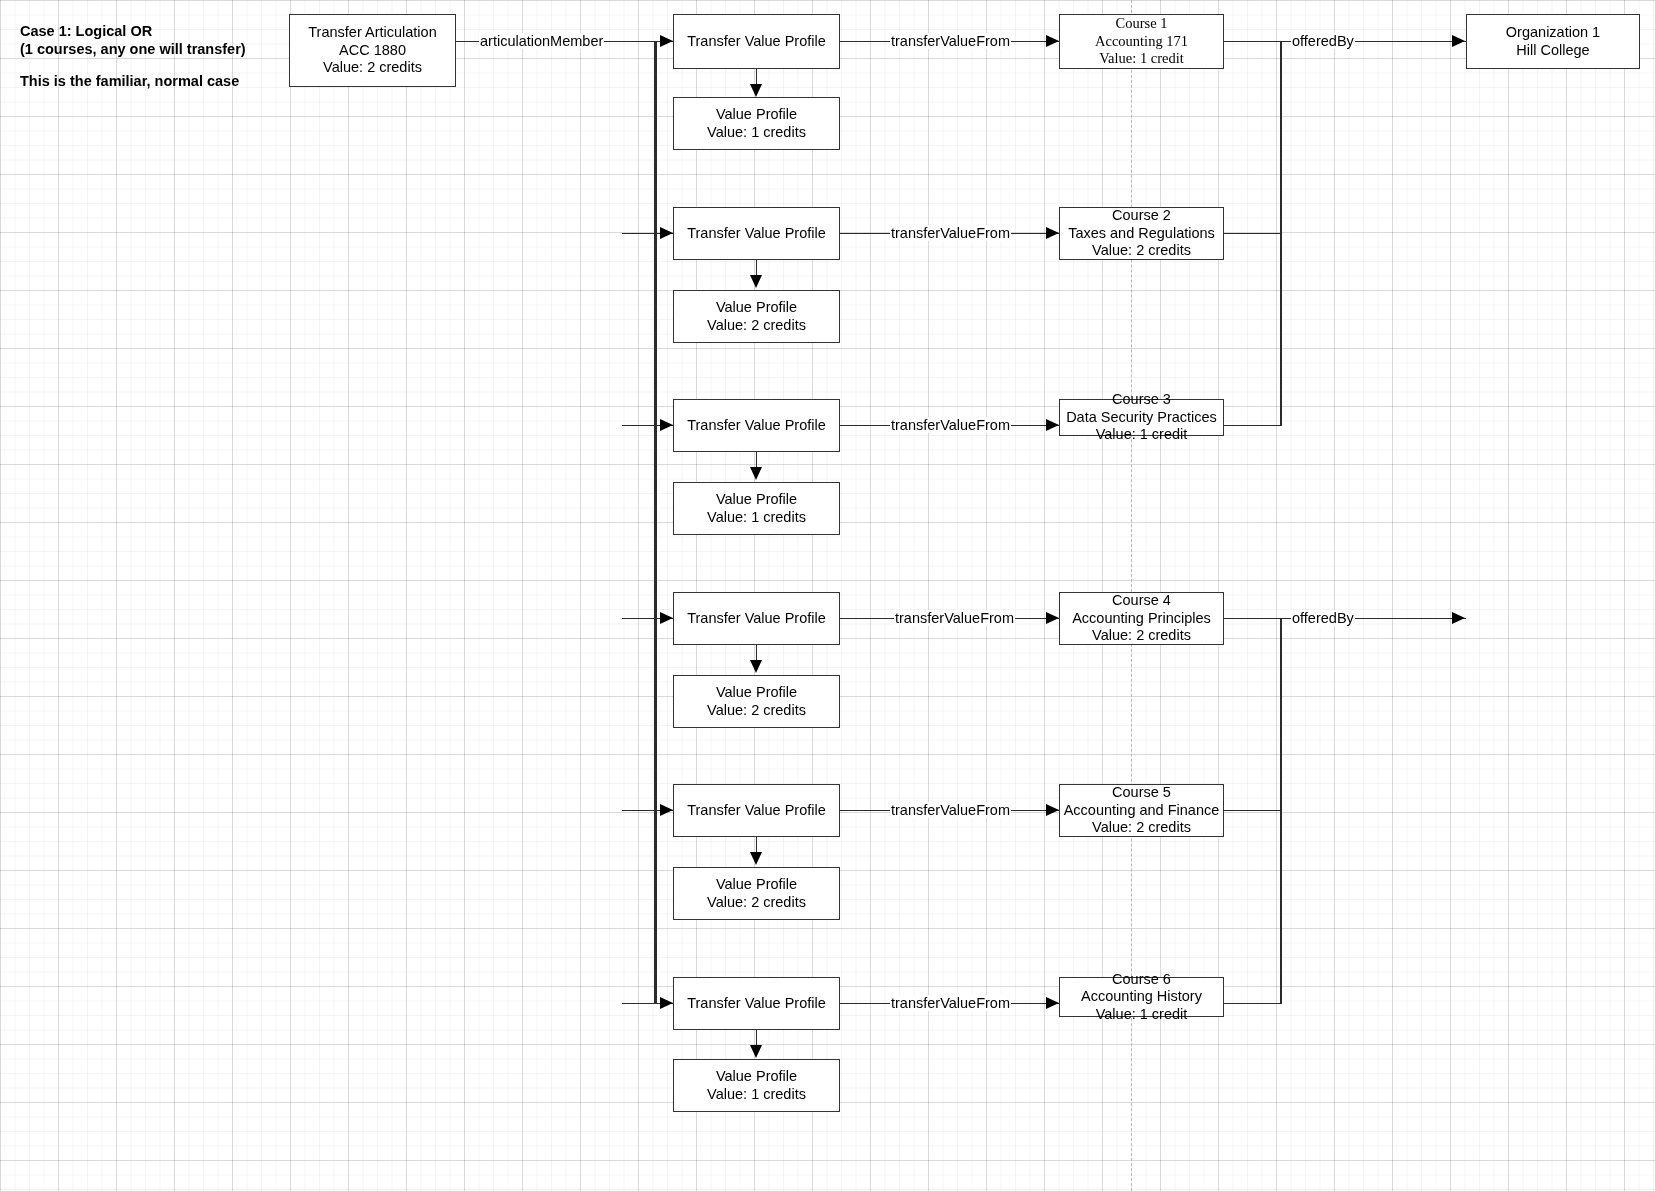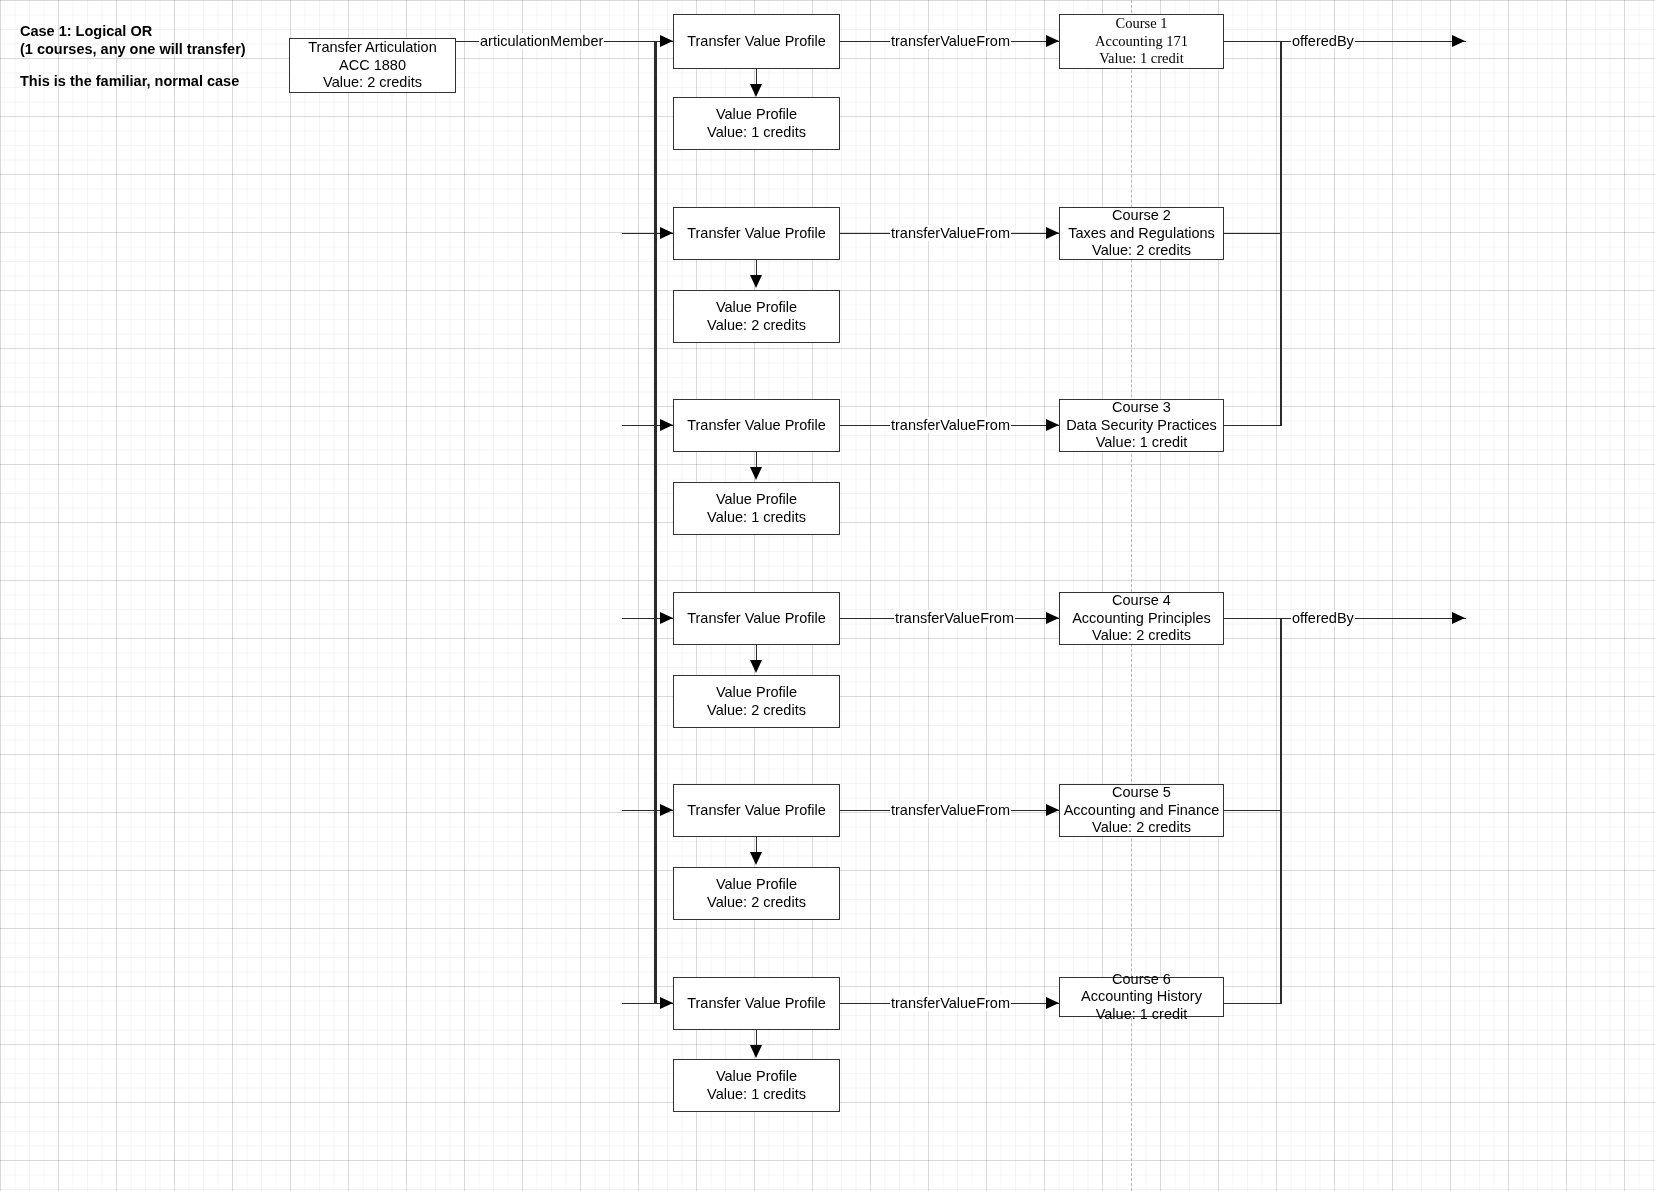--- a/index.html
+++ b/index.html
@@ -111,21 +111,21 @@
 <body>
 
 <div id="canvas">
 
   <div class="guide" style="left:1131px; top:0px; height:1191px;"></div>
 
   <div class="caption" style="left:20px; top:22px;">Case 1: Logical OR</div>
   <div class="caption" style="left:20px; top:40px;">(1 courses, any one will transfer)</div>
   <div class="caption" style="left:20px; top:72px;">This is the familiar, normal case</div>
 
-  <div class="node" style="left:289px; top:14px; width:167px; height:55px;margin-top:24px;">
+  <div class="node" style="left:289px; top:14px; width:167px; height:73px;">
     <span class="ln">Transfer Articulation</span>
     <span class="ln">ACC 1880</span>
     <span class="ln">Value: 2 credits</span>
   </div>
 
   <div class="seg h" style="left:456px; top:40.5px; width:218px;"></div>
   <div class="edge-label" style="left:479px; top:33px;">articulationMember</div>
 
   <div class="seg v trunk" style="left:654px; top:40.5px; height:963px;"></div>
 
@@ -176,21 +176,21 @@
   </div>
   <div class="seg v" style="left:755.5px; top:452px; height:17px;"></div>
   <div class="arrow-d" style="left:750px; top:467px;"></div>
   <div class="node" style="left:673px; top:482px; width:167px; height:53px;">
     <span class="ln">Value Profile</span>
     <span class="ln">Value: 1 credits</span>
   </div>
   <div class="seg h" style="left:840px; top:424.5px; width:220px;"></div>
   <div class="edge-label" style="left:890px; top:417px;">transferValueFrom</div>
   <div class="arrow-r" style="left:1046px; top:418.5px;"></div>
-  <div class="node" style="left:1059px; top:399px; width:165px; height:53px;">
+  <div class="node" style="left:1059px; top:399px; width:165px; height:37px;">
     <span class="ln">Course 3</span>
     <span class="ln">Data Security Practices</span>
     <span class="ln">Value: 1 credit</span>
   </div>
 
   <div class="seg h" style="left:622px; top:617.5px; width:51px;"></div>
   <div class="arrow-r" style="left:660px; top:611.5px;"></div>
   <div class="node" style="left:673px; top:592px; width:167px; height:53px;">
     <span class="ln">Transfer Value Profile</span>
   </div>
@@ -249,20 +249,24 @@
     <span class="ln">Value: 1 credit</span>
   </div>
 
   <div class="seg h" style="left:1224px; top:40.5px; width:58px;"></div>
   <div class="seg h" style="left:1224px; top:232.5px; width:58px;"></div>
   <div class="seg h" style="left:1224px; top:424.5px; width:58px;"></div>
   <div class="seg v" style="left:1280px; top:40.5px; height:385px;"></div>
   <div class="seg h" style="left:1280px; top:40.5px; width:186px;"></div>
   <div class="edge-label" style="left:1291px; top:33px;">offeredBy</div>
   <div class="arrow-r" style="left:1452px; top:34.5px;"></div>
+  <div class="node" style="left:1466px; top:14px; width:174px; height:55px;">
+    <span class="ln">Organization 1</span>
+    <span class="ln">Hill College</span>
+  </div>
 
   <div class="seg h" style="left:1224px; top:617.5px; width:58px;"></div>
   <div class="seg h" style="left:1224px; top:809.5px; width:58px;"></div>
   <div class="seg h" style="left:1224px; top:1002.5px; width:58px;"></div>
   <div class="seg v" style="left:1280px; top:617.5px; height:386px;"></div>
   <div class="seg h" style="left:1280px; top:617.5px; width:186px;"></div>
   <div class="edge-label" style="left:1291px; top:610px;">offeredBy</div>
   <div class="arrow-r" style="left:1452px; top:611.5px;"></div>
 
 </div>

